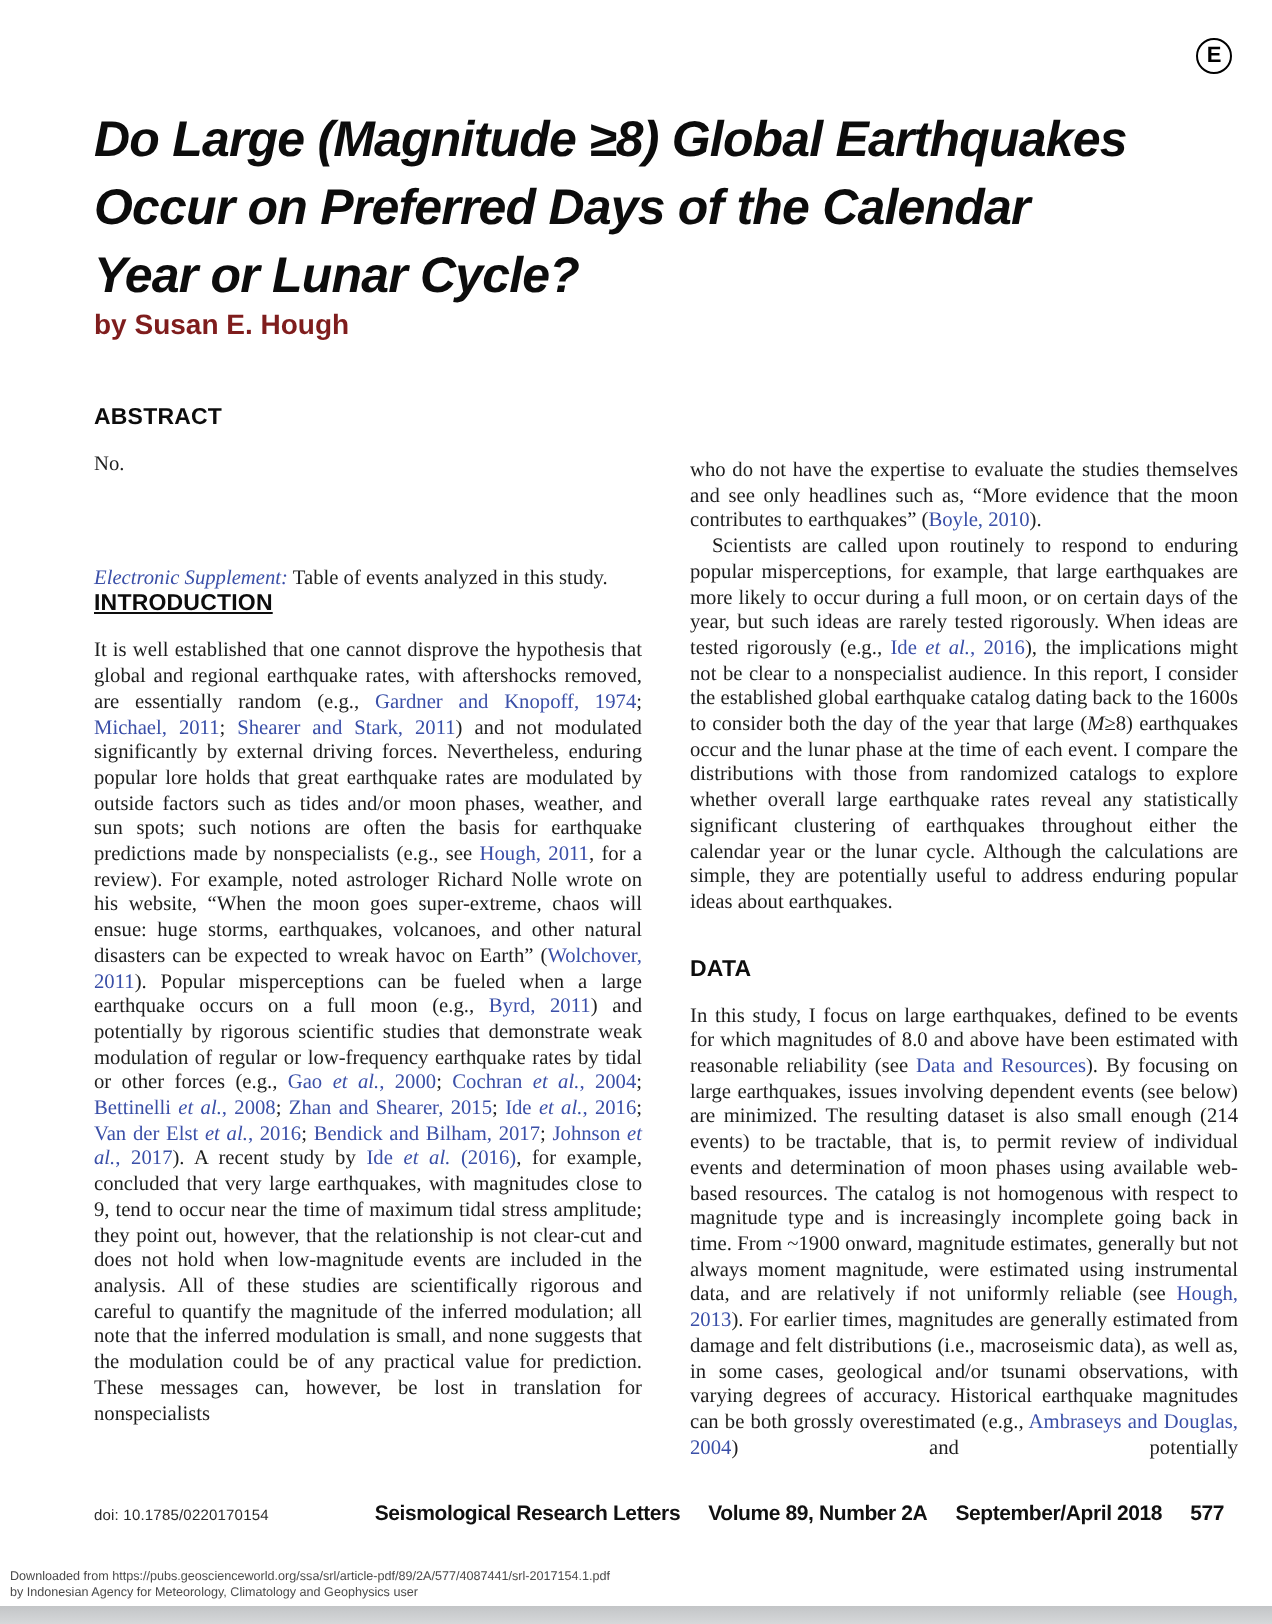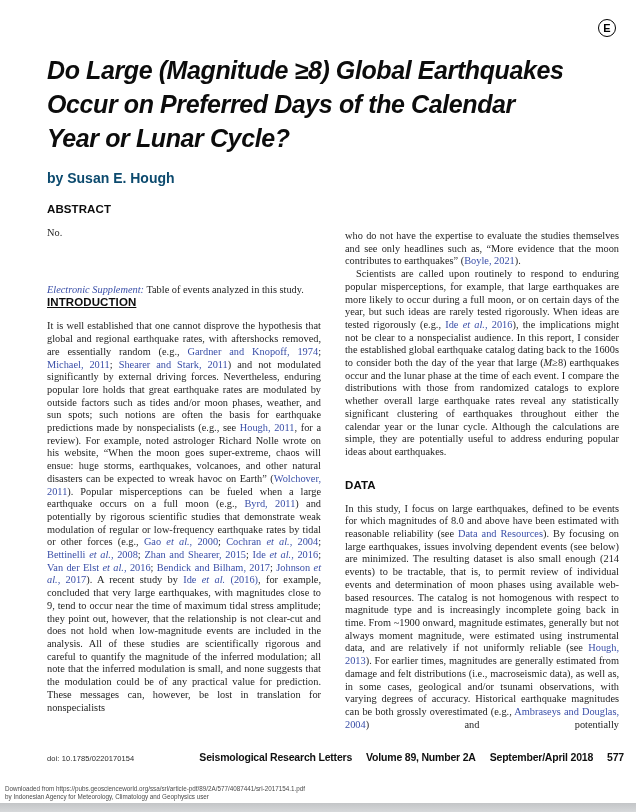--- a/index.html
+++ b/index.html
@@ -27,23 +27,23 @@
     position:absolute;left:47px;top:53px;width:575px;
     font-family:"Liberation Sans",sans-serif;
     font-weight:bold;font-style:italic;
     font-size:25px;line-height:34px;
     letter-spacing:-0.4px;
     color:#0c0c0c;
     white-space:pre-line;
   }
 
   .byline{
-    position:absolute;left:47px;top:170px;
+    position:absolute;left:47px;top:154px;
     font-family:"Liberation Sans",sans-serif;
-    font-weight:bold;font-size:14px;color:#0c4a6e;
+    font-weight:bold;font-size:14px;color:#7f1d1d;
   }
 
   .columns{
     position:absolute;left:47px;top:203px;width:572px;
     display:flex;gap:24px;
   }
   .col{width:274px;}
   .col-right{padding-top:27px;}
 
   .section-heading{
@@ -61,21 +61,21 @@
   }
   p.cont{text-align-last:justify;}
   p.indent{text-indent:11px;}
 
   .abstract-body{margin-bottom:40px;}
   .supplement{margin-bottom:0;margin-top:44px;}
   .cite{color:#3a4fa8;}
   .it{font-style:italic;}
 
   .footer{
-    position:absolute;left:47px;right:12px;top:751px;
+    position:absolute;left:47px;right:24px;top:751px;
     display:flex;justify-content:space-between;align-items:baseline;
   }
   .doi{
     font-family:"Liberation Sans",sans-serif;
     font-size:7.5px;color:#2b2b2b;letter-spacing:0.1px;
   }
   .journal-line{
     font-family:"Liberation Sans",sans-serif;
     font-weight:bold;font-size:10.5px;color:#111;
     display:flex;gap:14px;letter-spacing:-0.2px;justify-content:space-between;
@@ -116,21 +116,21 @@
         </div>
 
       <h2 class="section-heading heading-intro">INTRODUCTION</h2>
       <div>
           <p class="body cont"><span>It is well established that one cannot disprove the hypothesis that global and regional earthquake rates, with aftershocks removed, are essentially random (e.g., </span><span class="cite">Gardner and Knopoff, 1974</span><span>; </span><span class="cite">Michael, 2011</span><span>; </span><span class="cite">Shearer and Stark, 2011</span><span>) and not modulated significantly by external driving forces. Nevertheless, enduring popular lore holds that great earthquake rates are modulated by outside factors such as tides and/or moon phases, weather, and sun spots; such notions are often the basis for earthquake predictions made by nonspecialists (e.g., see </span><span class="cite">Hough, 2011</span><span>, for a review). For example, noted astrologer Richard Nolle wrote on his website, “When the moon goes super-extreme, chaos will ensue: huge storms, earthquakes, volcanoes, and other natural disasters can be expected to wreak havoc on Earth” (</span><span class="cite">Wolchover, 2011</span><span>). Popular misperceptions can be fueled when a large earthquake occurs on a full moon (e.g., </span><span class="cite">Byrd, 2011</span><span>) and potentially by rigorous scientific studies that demonstrate weak modulation of regular or low-frequency earthquake rates by tidal or other forces (e.g., </span><span class="cite">Gao </span><span class="cite it">et al.</span><span class="cite">, 2000</span><span>; </span><span class="cite">Cochran </span><span class="cite it">et al.</span><span class="cite">, 2004</span><span>; </span><span class="cite">Bettinelli </span><span class="cite it">et al.</span><span class="cite">, 2008</span><span>; </span><span class="cite">Zhan and Shearer, 2015</span><span>; </span><span class="cite">Ide </span><span class="cite it">et al.</span><span class="cite">, 2016</span><span>; </span><span class="cite">Van der Elst </span><span class="cite it">et al.</span><span class="cite">, 2016</span><span>; </span><span class="cite">Bendick and Bilham, 2017</span><span>; </span><span class="cite">Johnson </span><span class="cite it">et al.</span><span class="cite">, 2017</span><span>). A recent study by </span><span class="cite">Ide </span><span class="cite it">et al.</span><span class="cite"> (2016)</span><span>, for example, concluded that very large earthquakes, with magnitudes close to 9, tend to occur near the time of maximum tidal stress amplitude; they point out, however, that the relationship is not clear-cut and does not hold when low-magnitude events are included in the analysis. All of these studies are scientifically rigorous and careful to quantify the magnitude of the inferred modulation; all note that the inferred modulation is small, and none suggests that the modulation could be of any practical value for prediction. These messages can, however, be lost in translation for nonspecialists</span></p>
         </div>
     </div>
 
     <div class="col col-right">
       <div>
-          <p class="body"><span>who do not have the expertise to evaluate the studies themselves and see only headlines such as, “More evidence that the moon contributes to earthquakes” (</span><span class="cite">Boyle, 2021</span><span>).</span></p>
+          <p class="body"><span>who do not have the expertise to evaluate the studies themselves and see only headlines such as, “More evidence that the moon contributes to earthquakes” (</span><span class="cite">Boyle, 2010</span><span>).</span></p>
           <p class="body indent"><span>Scientists are called upon routinely to respond to enduring popular misperceptions, for example, that large earthquakes are more likely to occur during a full moon, or on certain days of the year, but such ideas are rarely tested rigorously. When ideas are tested rigorously (e.g., </span><span class="cite">Ide </span><span class="cite it">et al.</span><span class="cite">, 2016</span><span>), the implications might not be clear to a nonspecialist audience. In this report, I consider the established global earthquake catalog dating back to the 1600s to consider both the day of the year that large (</span><span class="it">M</span><span>≥8) earthquakes occur and the lunar phase at the time of each event. I compare the distributions with those from randomized catalogs to explore whether overall large earthquake rates reveal any statistically significant clustering of earthquakes throughout either the calendar year or the lunar cycle. Although the calculations are simple, they are potentially useful to address enduring popular ideas about earthquakes.</span></p>
         </div>
 
       <h2 class="section-heading heading-data">DATA</h2>
       <div>
           <p class="body cont"><span>In this study, I focus on large earthquakes, defined to be events for which magnitudes of 8.0 and above have been estimated with reasonable reliability (see </span><span class="cite">Data and Resources</span><span>). By focusing on large earthquakes, issues involving dependent events (see below) are minimized. The resulting dataset is also small enough (214 events) to be tractable, that is, to permit review of individual events and determination of moon phases using available web-based resources. The catalog is not homogenous with respect to magnitude type and is increasingly incomplete going back in time. From ~1900 onward, magnitude estimates, generally but not always moment magnitude, were estimated using instrumental data, and are relatively if not uniformly reliable (see </span><span class="cite">Hough, 2013</span><span>). For earlier times, magnitudes are generally estimated from damage and felt distributions (i.e., macroseismic data), as well as, in some cases, geological and/or tsunami observations, with varying degrees of accuracy. Historical earthquake magnitudes can be both grossly overestimated (e.g., </span><span class="cite">Ambraseys and Douglas, 2004</span><span>) and potentially</span></p>
         </div>
     </div>
 
   </div>

